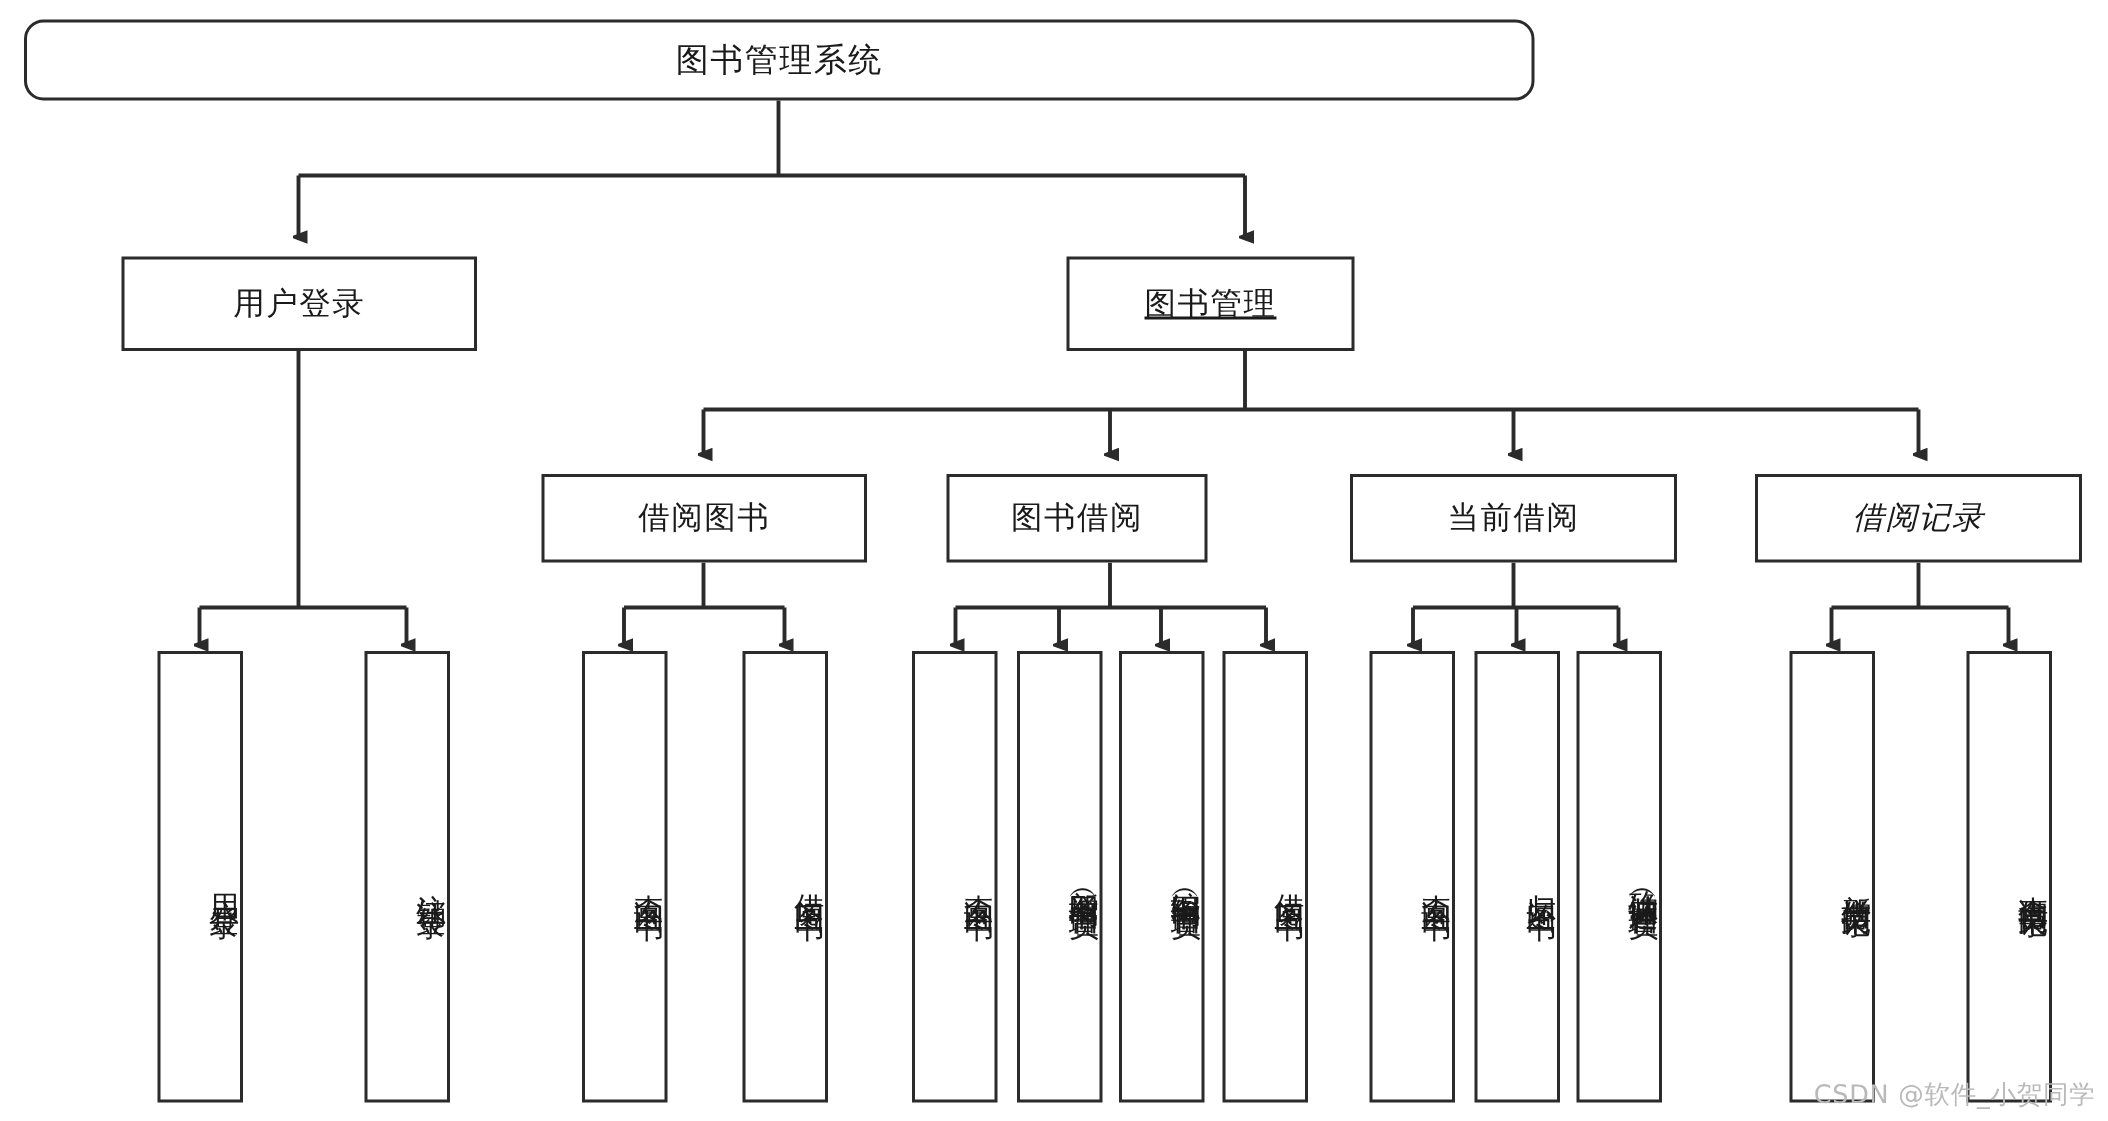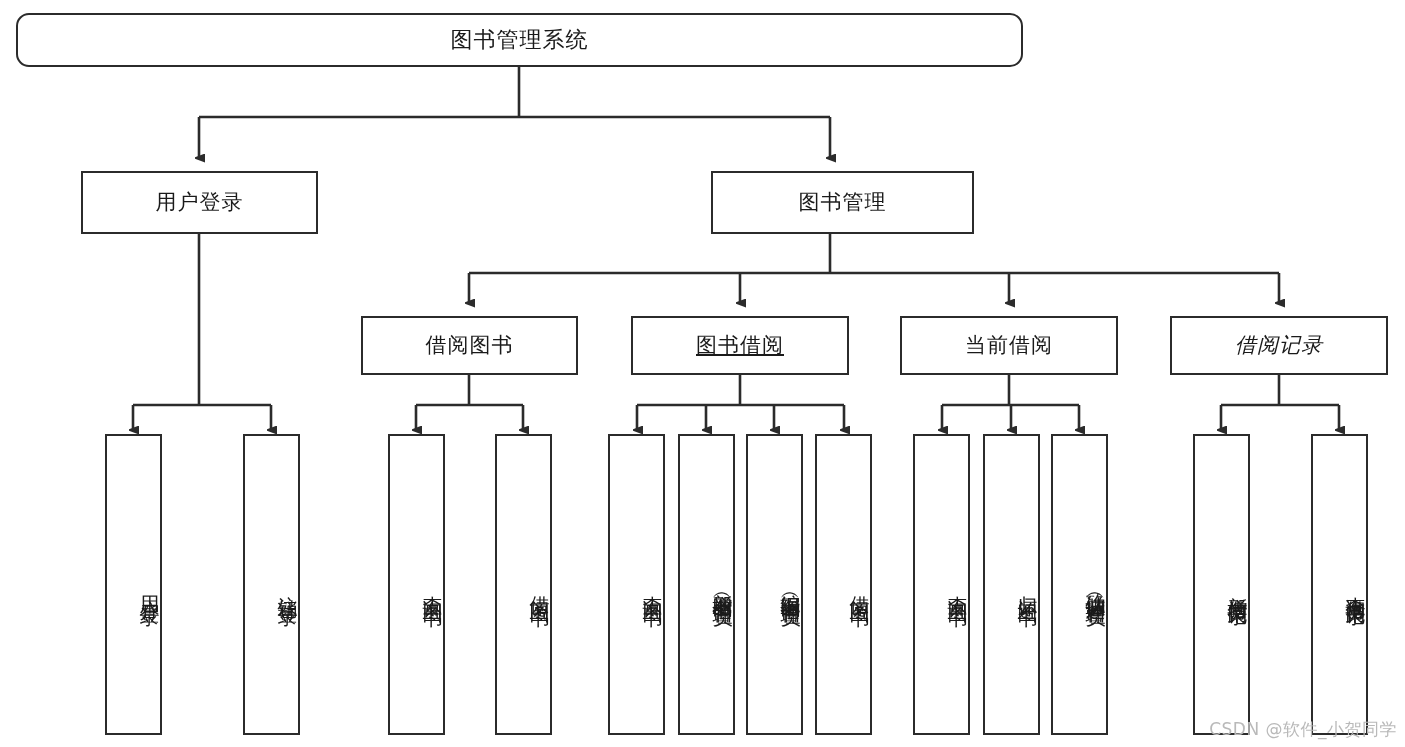--- a/index.html
+++ b/index.html
@@ -125,28 +125,28 @@
     </g>
   </svg>
 
   <div class="node node-root" style="left:16px; top:13px; width:1007px; height:54px;">
     <span>图书管理系统</span>
   </div>
 
   <div class="node node-h" style="left:81px; top:171px; width:237px; height:63px;">
     <span>用户登录</span>
   </div>
-  <div class="node node-h" style="left:711px; top:171px; width:263px; height:63px;">
+  <div class="node node-h" style="left:711px; top:171px; width:192px; height:63px;text-decoration:underline;">
     <span>图书管理</span>
   </div>
 
   <div class="node node-h" style="left:361px; top:316px; width:217px; height:59px;">
     <span>借阅图书</span>
   </div>
-  <div class="node node-h" style="left:631px; top:316px; width:218px; height:59px;text-decoration:underline;">
+  <div class="node node-h" style="left:631px; top:316px; width:174px; height:59px;">
     <span>图书借阅</span>
   </div>
   <div class="node node-h" style="left:900px; top:316px; width:218px; height:59px;">
     <span>当前借阅</span>
   </div>
   <div class="node node-h" style="left:1170px; top:316px; width:218px; height:59px;font-style:italic;">
     <span>借阅记录</span>
   </div>
 
   <div class="node node-v" style="left:105px; top:434px; width:57px; height:301px;">

